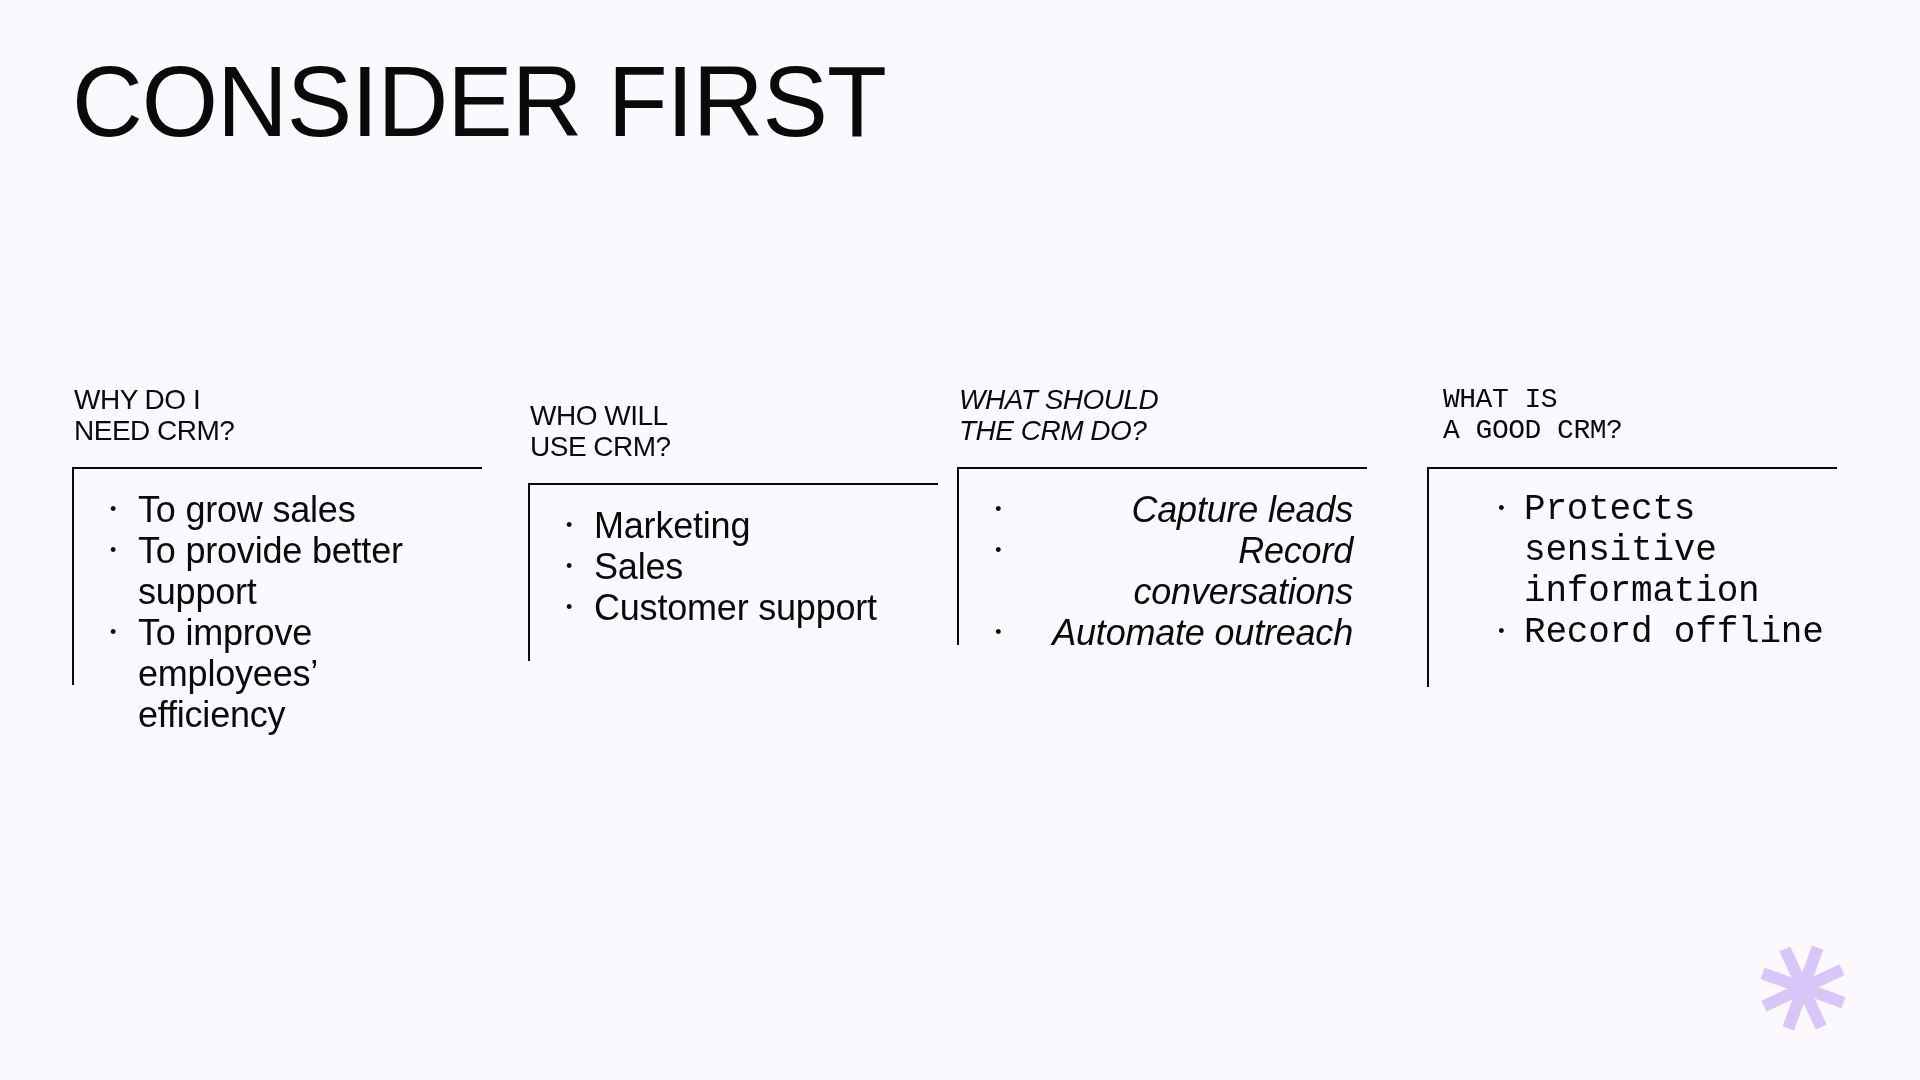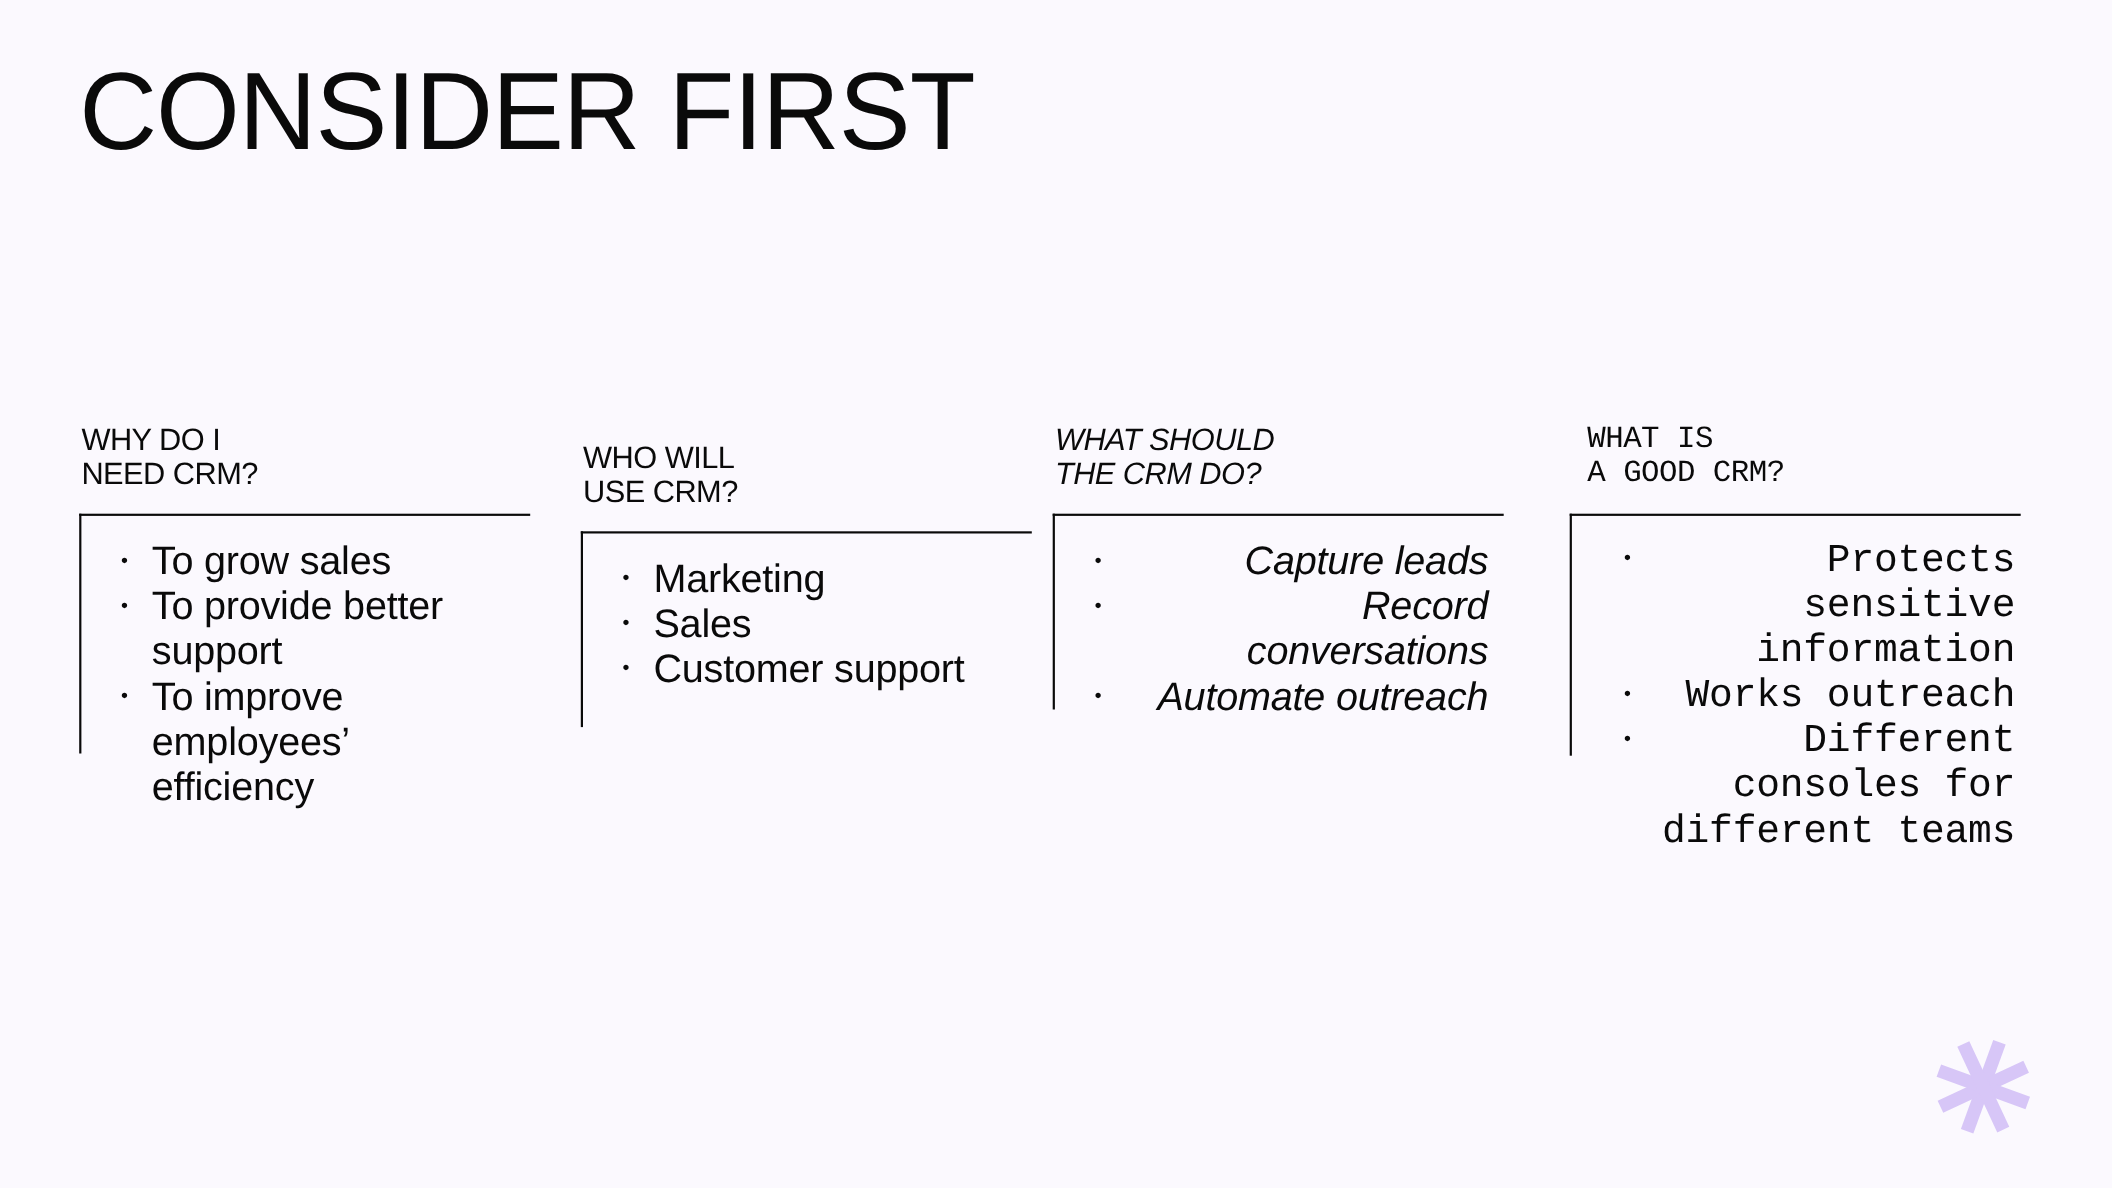--- a/index.html
+++ b/index.html
@@ -90,24 +90,23 @@
       <li>Record conversations</li>
       <li>Automate outreach</li>
     </ul>
   </div>
 </div>
 
 <div class="col" style="left:1427px;font-family:Liberation Mono, monospace;">
   <h2 class="col-heading" style="padding-left:16px;">WHAT IS
 A GOOD CRM?</h2>
   <div class="col-box" style="height:220px;">
-    <ul style="padding-left:45px;text-align:right;">
+    <ul style="padding-left:67px;">
       <li>Protects sensitive information</li>
-      <li>Works outreach</li>
-      <li>Different consoles for different teams</li>
+      <li>Record offline</li>
     </ul>
   </div>
 </div>
 
 <svg class="asterisk" viewBox="0 0 100 100">
   <g fill="#d7c6f7" transform="translate(50,50)">
     <rect x="-7" y="-50" width="14" height="100" transform="rotate(20)"></rect>
     <rect x="-7" y="-50" width="14" height="100" transform="rotate(65)"></rect>
     <rect x="-7" y="-50" width="14" height="100" transform="rotate(110)"></rect>
     <rect x="-7" y="-50" width="14" height="100" transform="rotate(155)"></rect>

